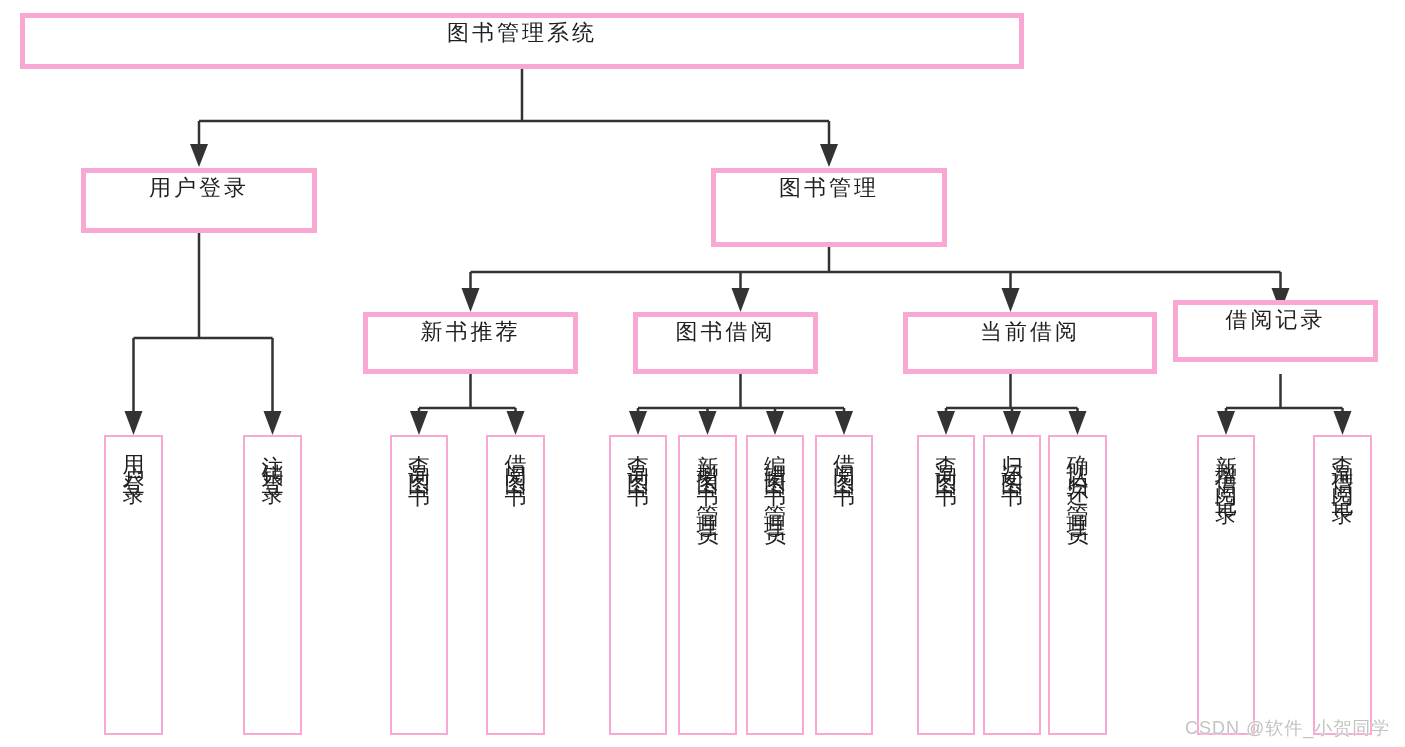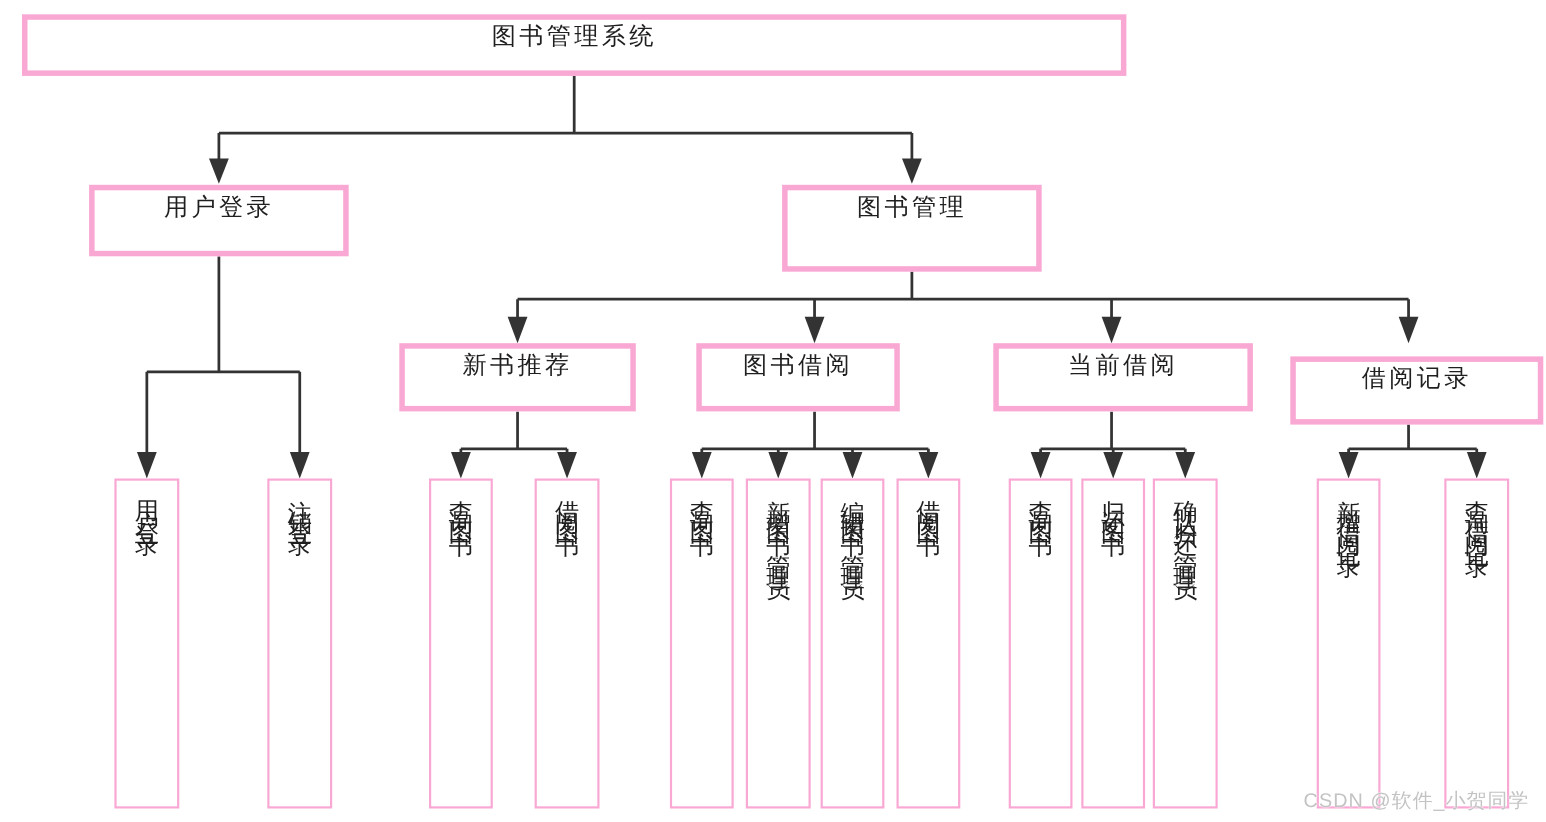--- a/index.html
+++ b/index.html
@@ -126,24 +126,24 @@
   <div class="node" style="left:711px; top:168px; width:236px; height:79px;">
     <span>图书管理</span>
   </div>
 
   <div class="node" style="left:363px; top:312px; width:215px; height:62px;">
     <span>新书推荐</span>
   </div>
   <div class="node" style="left:633px; top:312px; width:185px; height:62px;">
     <span>图书借阅</span>
   </div>
-  <div class="node" style="left:903px; top:312px; width:236px; height:62px;">
+  <div class="node" style="left:903px; top:312px; width:254px; height:62px;">
     <span>当前借阅</span>
   </div>
-  <div class="node" style="left:1173px; top:324px; width:230px; height:62px;">
+  <div class="node" style="left:1173px; top:300px; width:205px; height:62px;">
     <span>借阅记录</span>
   </div>
 
   <div class="node leaf" style="left:104px; top:435px; width:59px; height:300px;">
     <span class="vtext">用户登录</span>
   </div>
   <div class="node leaf" style="left:243px; top:435px; width:59px; height:300px;">
     <span class="vtext">注销登录</span>
   </div>
 

